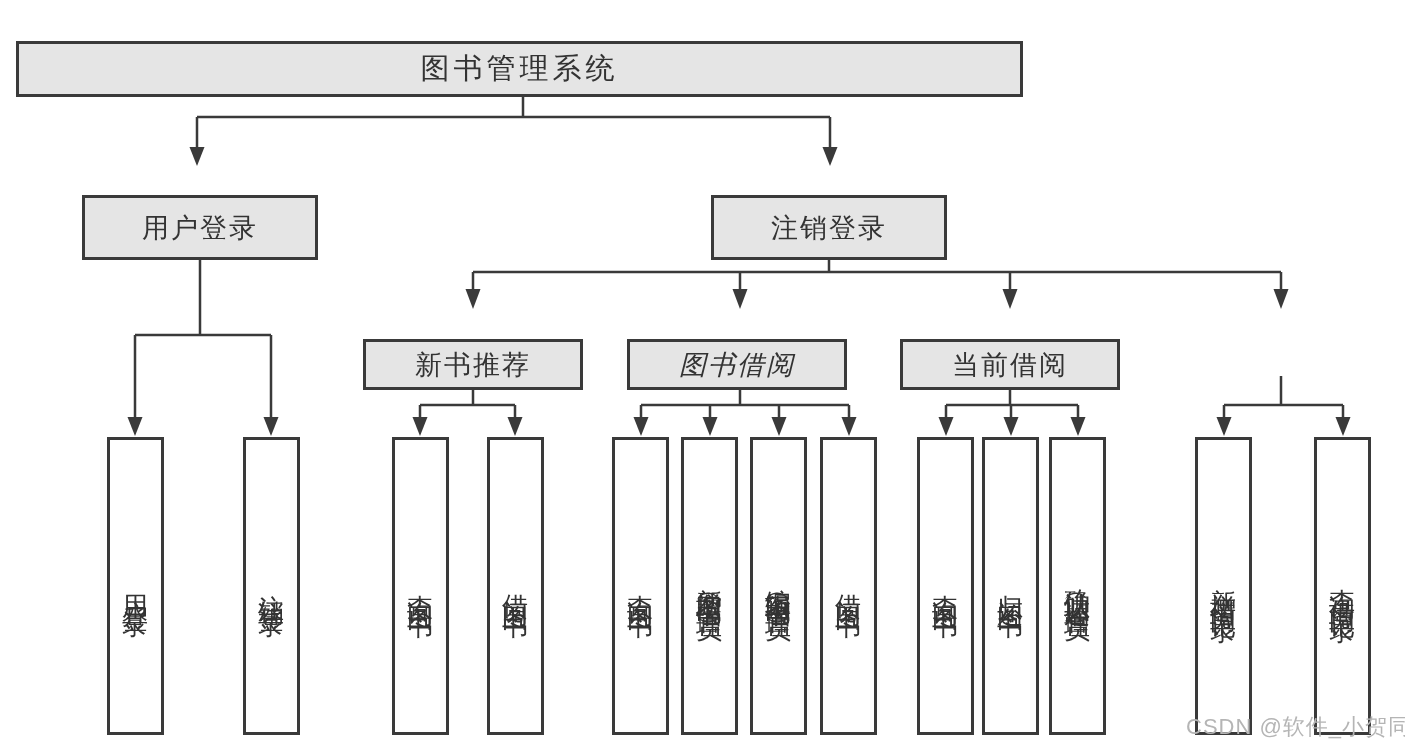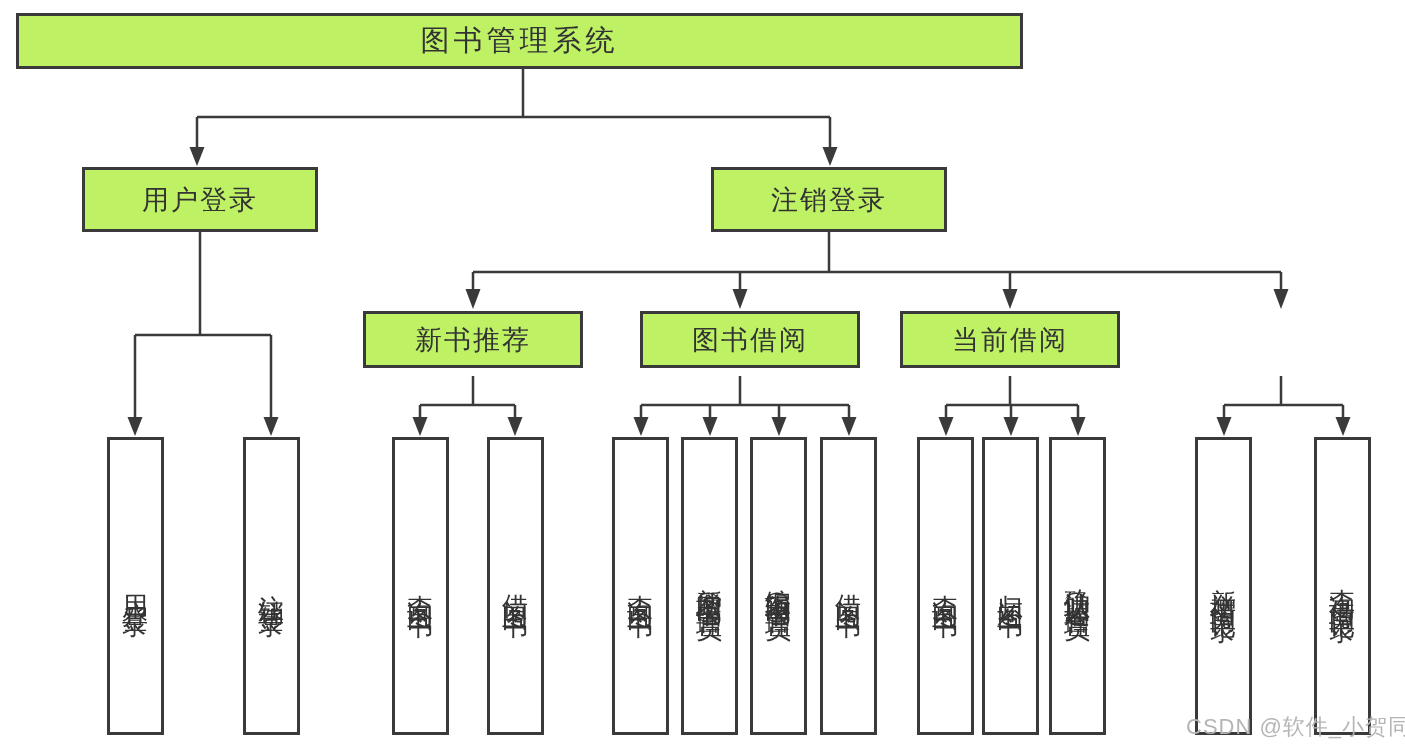--- a/index.html
+++ b/index.html
@@ -12,39 +12,40 @@
     background: #ffffff;
     overflow: hidden;
   }
   #edges {
     position: absolute;
     left: 0; top: 0;
     width: 1405px; height: 747px;
   }
   .node {
     position: absolute;
-    background: #bef264;
+    background: #e5e5e5;
     border: 3px solid #3a3a3a;
     display: flex;
     align-items: center;
     justify-content: center;
     color: #333333;
     letter-spacing: 2px;
     font-size: 27px;
+    margin-top: 28px;
   }
   .node-root {
     left: 16px; top: 13px; width: 1007px; height: 56px;
     font-size: 29px; letter-spacing: 4px;
   }
   .node-l2 { top: 167px; width: 236px; height: 65px; }
   .node-l2.p0 { left: 82px; }
   .node-l2.p1 { left: 711px; }
-  .node-l3 { top: 311px; width: 220px; height: 57px; justify-content: center; }
+  .node-l3 { top: 311px; width: 220px; height: 51px; justify-content: center; }
   .node-l3.p0 { left: 363px; }
-  .node-l3.p1 { left: 640px; }
+  .node-l3.p1 { left: 627px; font-style: italic; }
   .node-l3.p2 { left: 900px; }
   .node-l3.p3 { left: 1171px; }
   .leaf {
     position: absolute;
     top: 437px; width: 57px; height: 298px;
     background: #ffffff;
     border: 3px solid #3a3a3a;
     display: flex;
     align-items: center;
     justify-content: center;

